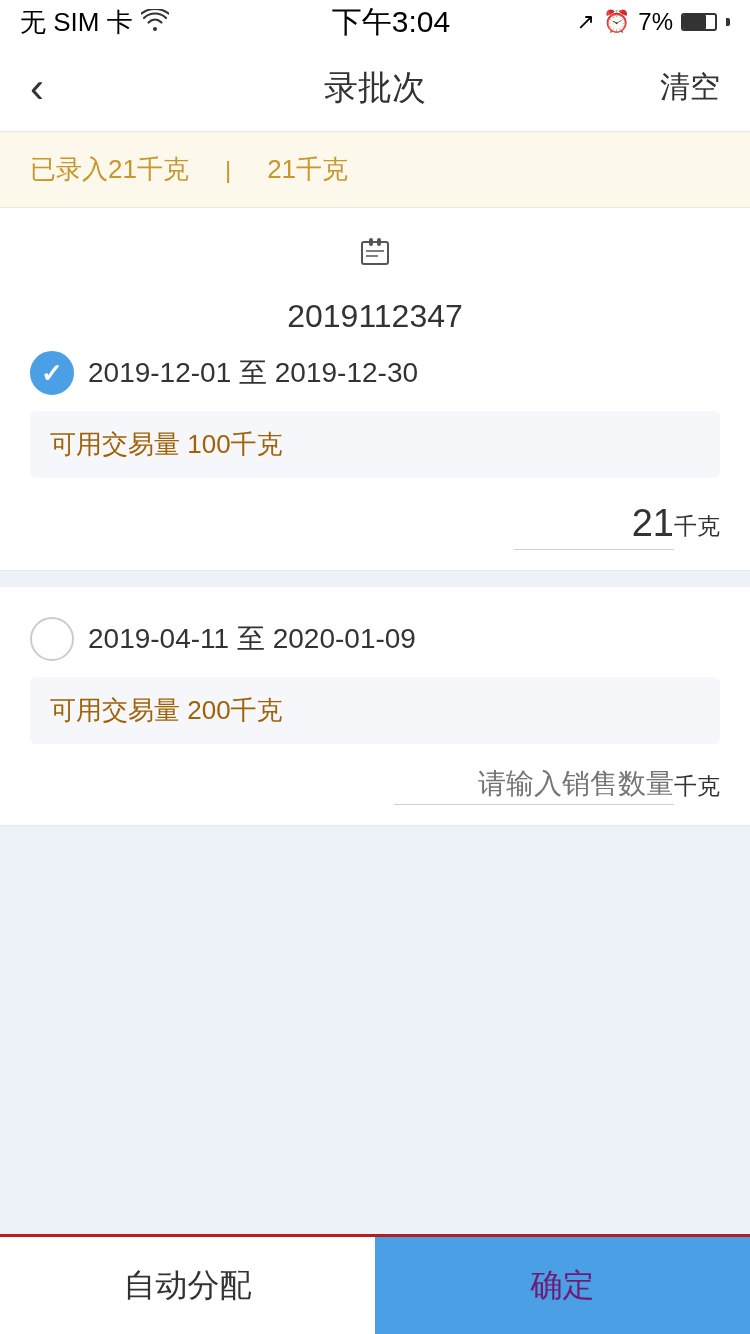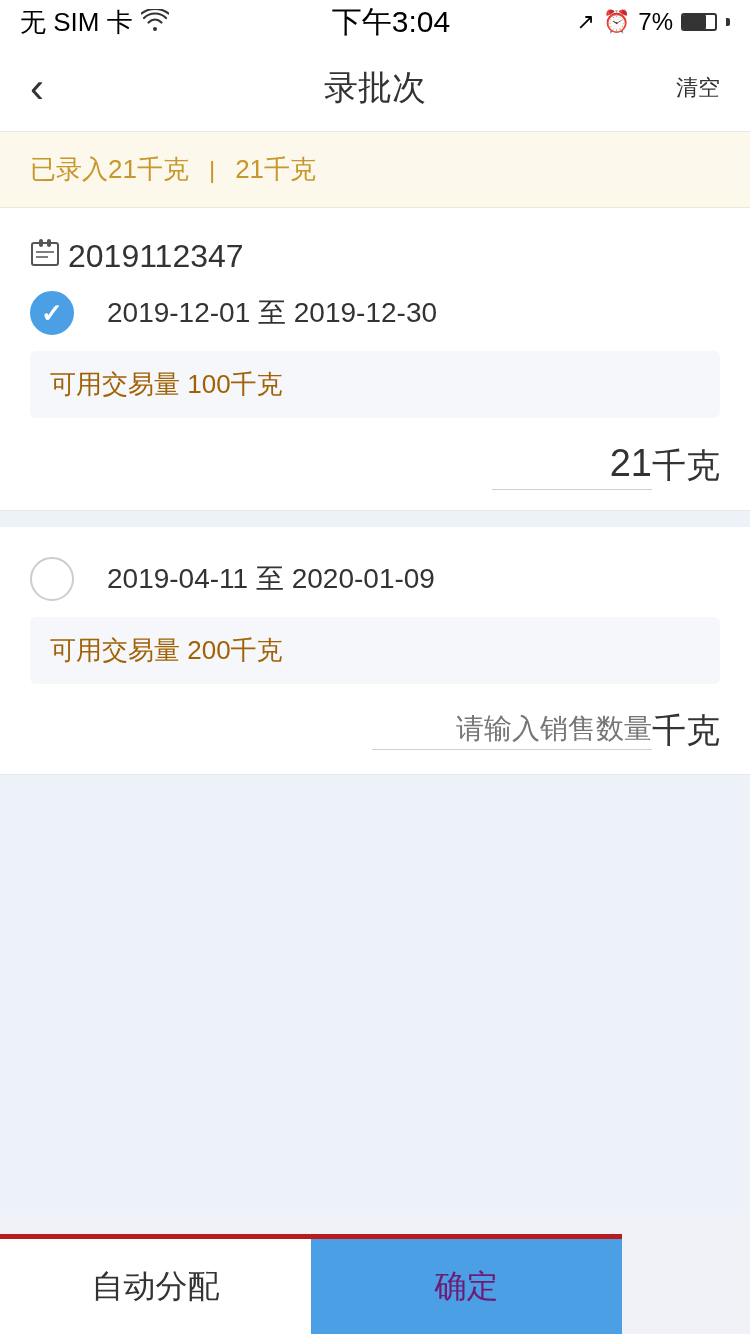--- a/index.html
+++ b/index.html
@@ -89,32 +89,32 @@
     }
     .nav-title {
       font-size: 34px;
       font-weight: 500;
       color: #333;
       position: absolute;
       left: 50%;
       transform: translateX(-50%);
     }
     .nav-action {
-      font-size: 22px;
+      font-size: 30px;
       color: #333;
       cursor: pointer;
     }
 
     
     .info-banner {
       background: #fdf8ec;
       padding: 20px 30px;
       display: flex;
       align-items: center;
-      gap: 20px;
+      gap: 36px;
       border-bottom: 1px solid #f0e8d0;
     }
     .info-banner-text {
       font-size: 26px;
       color: #c8962a;
     }
     .info-banner-divider {
       color: #c8962a;
       font-size: 24px;
     }
@@ -122,37 +122,38 @@
     
     .card {
       background: #fff;
       margin: 0;
       padding: 30px 30px 0 30px;
     }
 
     .card-header {
       display: flex;
       align-items: center;
-      gap: 8px;
+      gap: 25px;
       margin-bottom: 16px;
+      flex-direction: column;
     }
     .batch-icon {
       font-size: 30px;
       color: #555;
     }
     .batch-number {
       font-size: 32px;
       color: #333;
       font-weight: 500;
     }
 
     .card-row-date {
       display: flex;
       align-items: center;
-      gap: 33px;
+      gap: 14px;
       margin-bottom: 16px;
     }
     .checkbox-circle {
       width: 44px;
       height: 44px;
       border-radius: 50%;
       border: 2px solid #ccc;
       display: flex;
       align-items: center;
       justify-content: center;
@@ -199,45 +200,45 @@
       outline: none;
       background: transparent;
       padding-bottom: 4px;
     }
     .quantity-input.placeholder-style {
       color: #a16207;
       font-size: 28px;
       width: 280px;
     }
     .quantity-unit {
-      font-size: 34px;
+      font-size: 23px;
       color: #333;
     }
 
     .separator {
       width: 100%;
       height: 1px;
       background: #e8e8e8;
     }
 
     .section-divider {
       width: 100%;
       height: 16px;
       background: #edf1f8;
     }
 
     
     .bottom-bar {
       position: fixed;
       bottom: 0;
       left: 0;
-      width: 622px;
+      width: 750px;
       height: 100px;
       display: flex;
-      border-top: 5px solid #b91c1c;
+      border-top: 3px solid #b91c1c;
     }
     .bottom-btn-left {
       flex: 1;
       background: #fff;
       display: flex;
       align-items: center;
       justify-content: center;
       font-size: 32px;
       color: #333;
       cursor: pointer;

